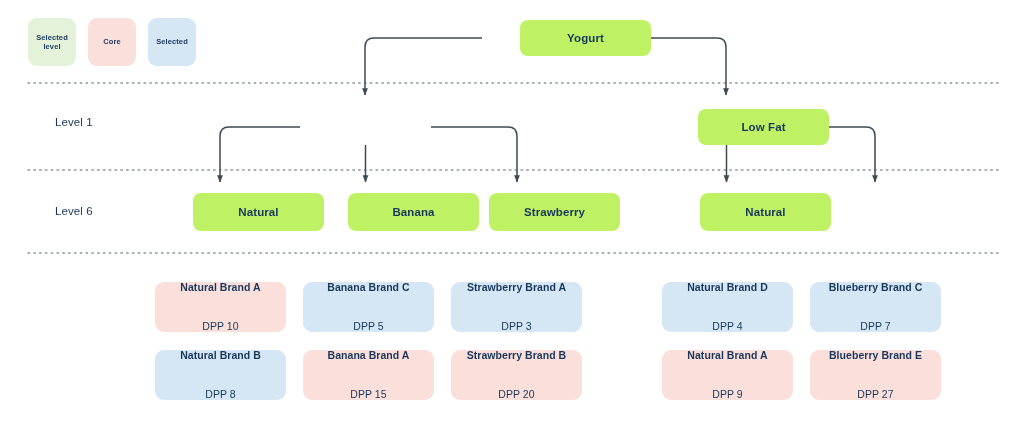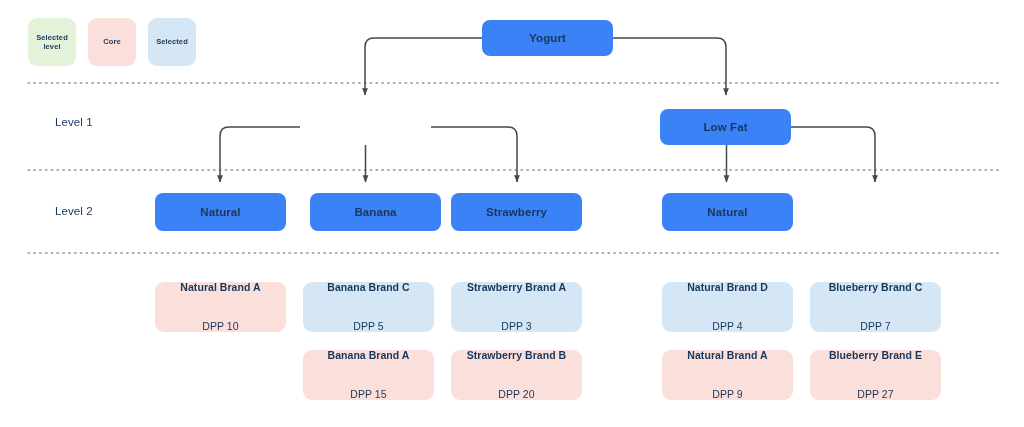--- a/index.html
+++ b/index.html
@@ -30,24 +30,24 @@
 
   
   .row-label{
     position:absolute;font-size:11.5px;font-weight:400;letter-spacing:.1px;
   }
   #label-level1{left:55px;top:116px;}
   #label-level2{left:55px;top:205px;}
 
   
   .node{
-    position:absolute;border-radius:8px;background:#3b82f6;
+    position:absolute;border-radius:8px;background:#bef264;
     display:flex;align-items:center;justify-content:center;
     font-size:11.5px;font-weight:700;letter-spacing:.1px;
-    color:#19375b;text-align:center;
+    color:#19375b;text-align:center;margin-left:38px;
   }
   #node-root{left:482px;top:20px;width:131px;height:36px;}
   #node-l1-0{left:300px;top:109px;width:131px;height:36px;}
   #node-l1-1{left:660px;top:109px;width:131px;height:36px;}
 
   .node-l2{top:193px;width:131px;height:38px;}
   #node-l2-0{left:155px;}
   #node-l2-1{left:310px;}
   #node-l2-2{left:451px;}
   #node-l2-3{left:662px;}
@@ -109,21 +109,21 @@
     </div>
     <div class="legend-chip chip-core">
       <span>Core</span>
     </div>
     <div class="legend-chip chip-optional">
       <span>Selected</span>
     </div>
   </div>
 
   <div class="row-label" id="label-level1">Level 1</div>
-  <div class="row-label" id="label-level2">Level 2</div>
+  <div class="row-label" id="label-level2">Level 6</div>
 
   <div class="node" id="node-root">Yogurt</div>
 
   <div class="node" id="node-l1-1">Low Fat</div>
 
   <div class="node node-l2" id="node-l2-0">Natural</div>
   <div class="node node-l2" id="node-l2-2">Strawberry</div>
   <div class="node node-l2" id="node-l2-1">Banana</div>
   <div class="node node-l2" id="node-l2-3">Natural</div>
 
@@ -141,20 +141,24 @@
   </div>
   <div class="card card-r0 col3 optional">
     <span class="c-name">Natural Brand D</span>
     <span class="c-dpp">DPP 4</span>
   </div>
   <div class="card card-r0 col4 optional">
     <span class="c-name">Blueberry Brand C</span>
     <span class="c-dpp">DPP 7</span>
   </div>
 
+  <div class="card card-r1 col0 optional">
+    <span class="c-name">Natural Brand B</span>
+    <span class="c-dpp">DPP 8</span>
+  </div>
   <div class="card card-r1 col1 core">
     <span class="c-name">Banana Brand A</span>
     <span class="c-dpp">DPP 15</span>
   </div>
   <div class="card card-r1 col2 core">
     <span class="c-name">Strawberry Brand B</span>
     <span class="c-dpp">DPP 20</span>
   </div>
   <div class="card card-r1 col3 core">
     <span class="c-name">Natural Brand A</span>

